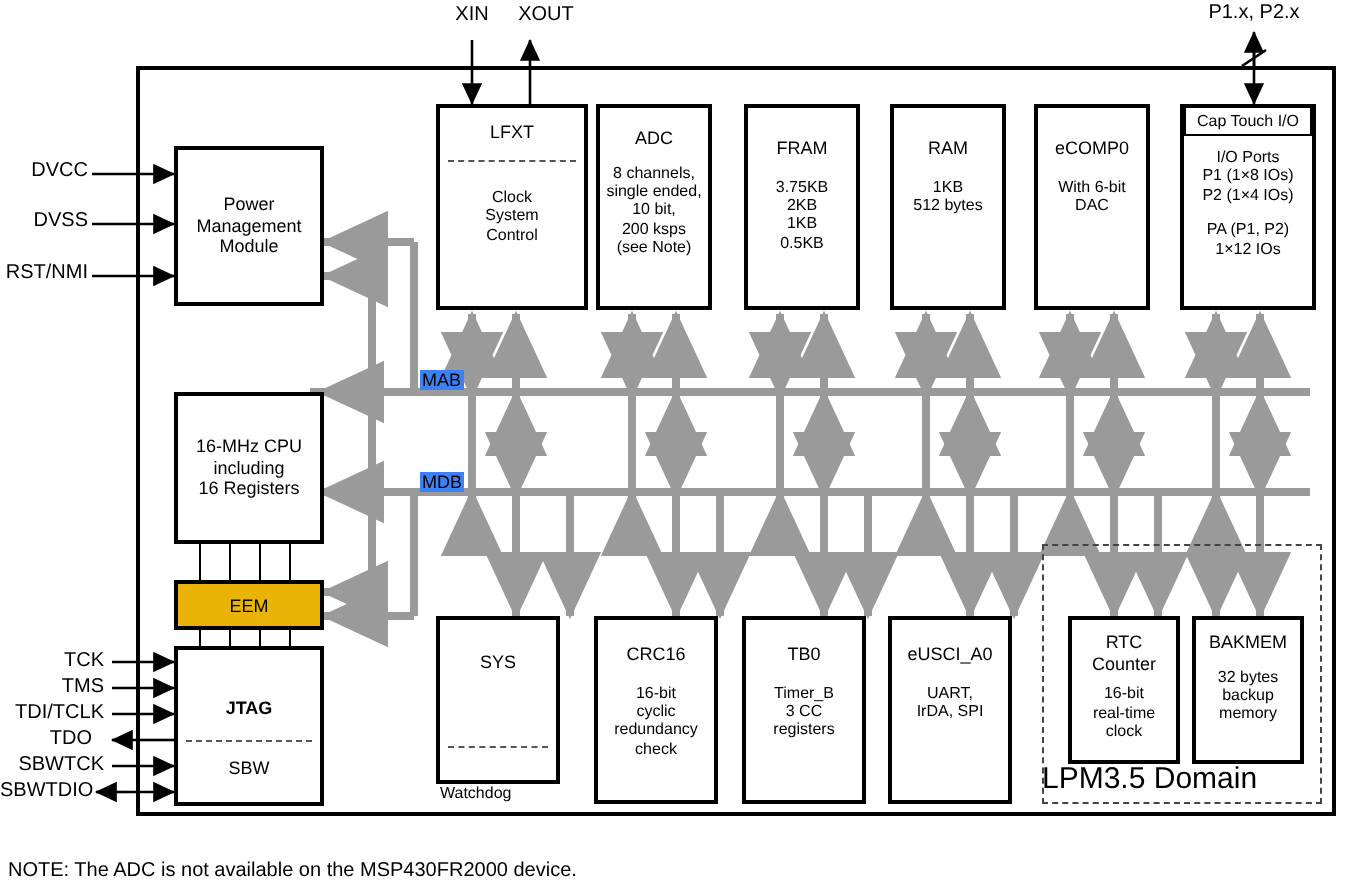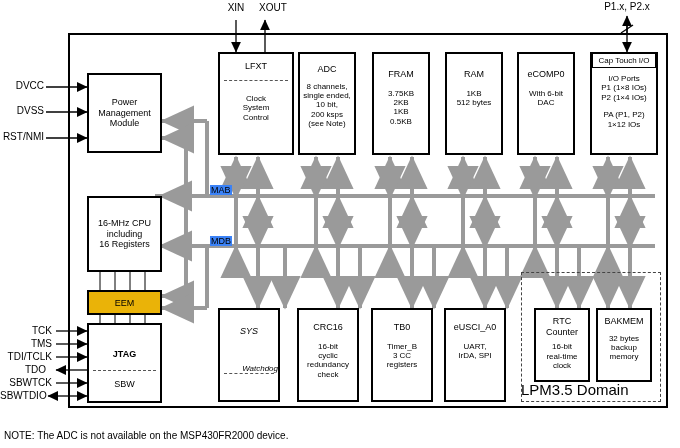--- a/index.html
+++ b/index.html
@@ -279,24 +279,24 @@
       <div class="sub">P2 (1×4 IOs)</div>
       <div class="sub" style="height:8px;">&nbsp;</div>
       <div class="sub">PA (P1, P2)</div>
       <div class="sub">1×12 IOs</div>
     </div>
   </div>
 
   <div class="abs domain" style="left:521px;top:272px;width:140px;height:130px;"></div>
   <div class="abs domain-label" style="left:521px;top:381px;width:140px;">LPM3.5 Domain</div>
 
-  <div class="abs blk" style="left:218px;top:308px;width:62px;height:94px;font-style:italic;">
+  <div class="abs blk" style="left:218px;top:308px;width:62px;height:84px;">
     <div style="position:absolute;left:0;right:0;top:16px;text-align:center;" class="ttl">SYS</div>
     <div class="hdivider" style="top:63px;"></div>
-    <div style="position:absolute;left:0;right:0;top:54px;text-align:right;" class="sub">Watchdog</div>
+    <div style="position:absolute;left:0;right:0;top:82px;text-align:left;" class="sub">Watchdog</div>
   </div>
 
   <div class="abs blk" style="left:297px;top:308px;width:62px;height:94px;padding-top:12px;">
     <div class="ttl">CRC16</div>
     <div style="margin-top:9px;">
       <div class="sub">16-bit</div>
       <div class="sub">cyclic</div>
       <div class="sub">redundancy</div>
       <div class="sub">check</div>
     </div>

